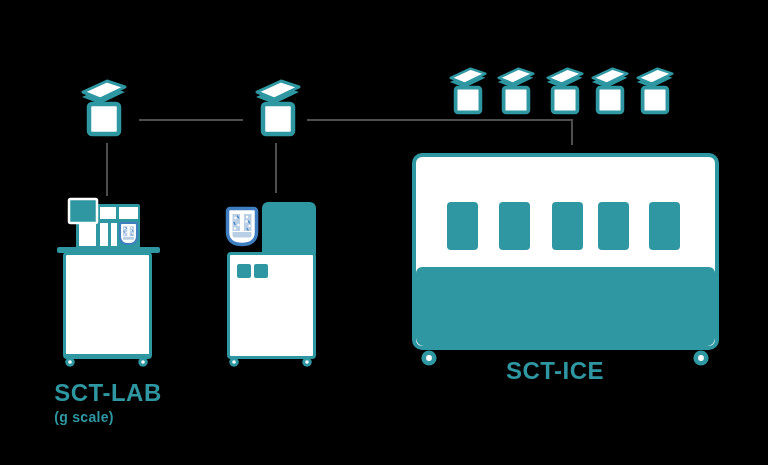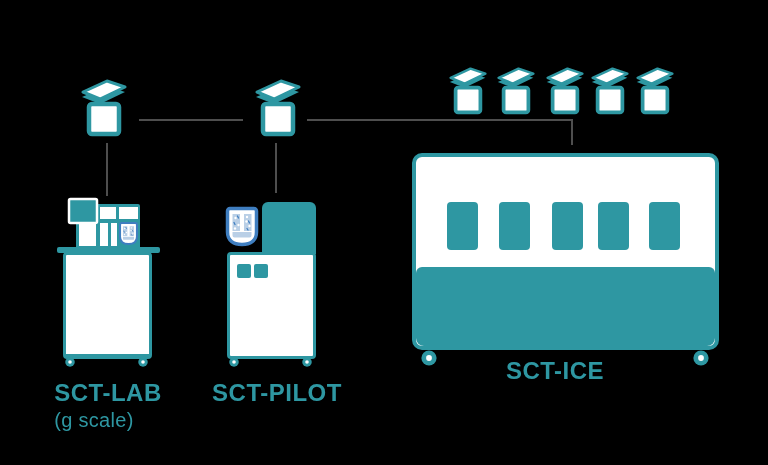--- a/index.html
+++ b/index.html
@@ -10,21 +10,21 @@
   
   .ft{fill:var(--c-teal,#2e97a2);} .fw{fill:var(--c-white,#fff);}
   .st{stroke:var(--c-teal,#2e97a2);} .sw{stroke:var(--c-white,#fff);} .sb{stroke:var(--c-vessel_blue,#3f7ec0);}
   .fl{fill:var(--c-vessel_light,#b9cfe6);}
   .fdot{fill:var(--c-white,#fff);}
   
   .body-box{position:absolute;background:var(--c-white,#fff);border:3px solid var(--c-teal,#2e97a2);border-radius:4px;box-sizing:border-box;}
   .teal-fill{background:var(--c-teal,#2e97a2);}
   .label{position:absolute;transform:translateX(-50%);text-align:left;color:var(--c-teal,#2e97a2);white-space:nowrap;}
   .label .t{font-size:24px;font-weight:700;letter-spacing:0.5px;line-height:1;}
-  .label .s{font-size:20px;font-weight:400;letter-spacing:0.3px;line-height:1;margin-top:5px;}
+  .label .s{font-size:14px;font-weight:700;letter-spacing:0.3px;line-height:1;margin-top:5px;}
 </style>
 </head>
 <body>
 
 <svg width="0" height="0" style="position:absolute" aria-hidden="true">
   <defs>
 
     <symbol id="container" viewBox="0 0 46 58">
       <polygon class="ft" points="1,18 26,7 44,13 19,25"></polygon>
       <polygon class="fw st" stroke-width="3" stroke-linejoin="round" points="2,13 26,2 44,8 19,20"></polygon>
@@ -151,19 +151,18 @@
     <div class="abs teal-fill" style="left:649px;top:202px;width:31px;height:48px;border-radius:4px"></div>
 
     <div class="abs teal-fill" style="left:416px;top:267px;width:299px;height:79px;border-radius:6px 6px 8px 8px"></div>
   </div>
 
   <div class="label" style="left:108px;top:381px">
     <div class="t">SCT-LAB</div>
     <div class="s">(g scale)</div>
   </div>
   <div class="label" style="left:277px;top:381px">
-    <div class="t">SCT-PILOT</div>
   </div>
   <div class="label" style="left:555px;top:359px">
     <div class="t">SCT-ICE</div>
   </div>
 
 </div>
 
 </body></html>

